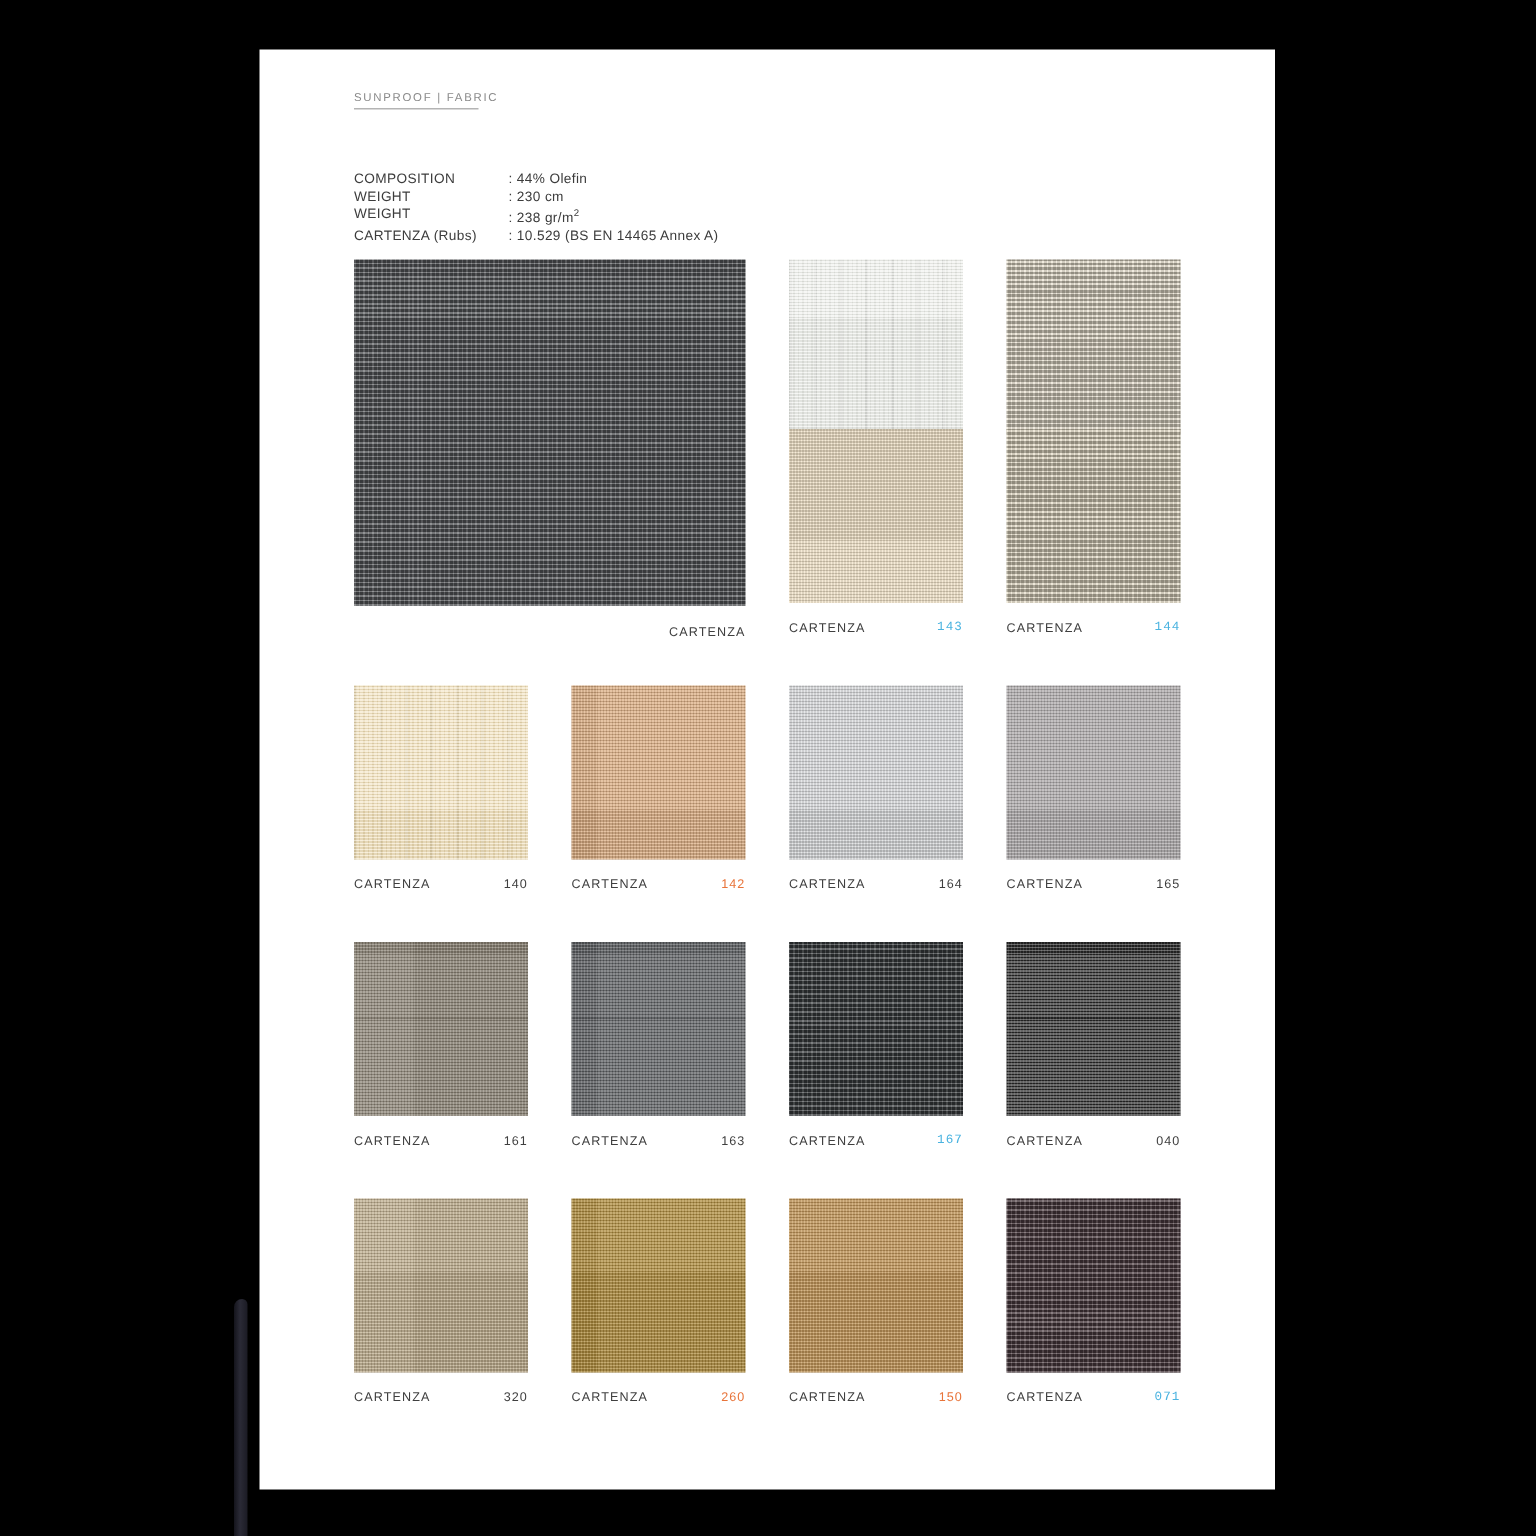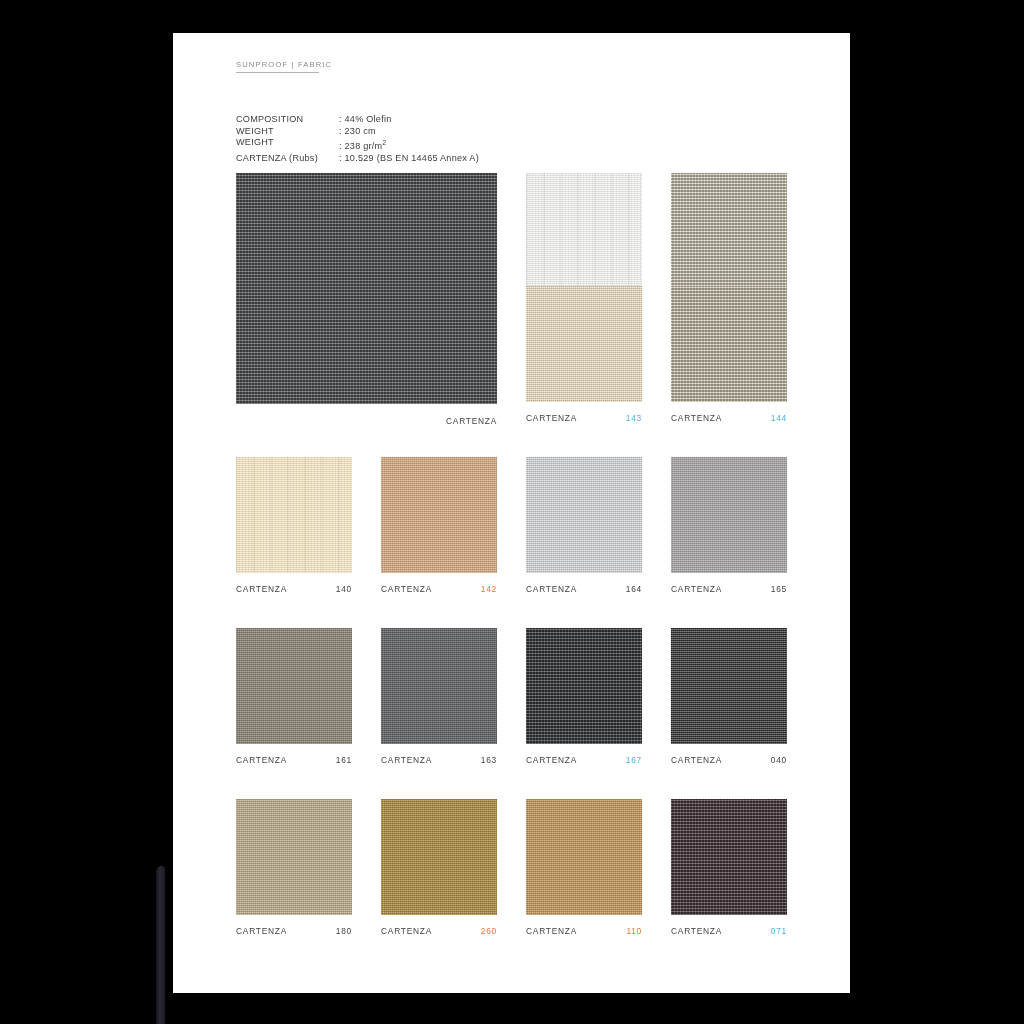--- a/index.html
+++ b/index.html
@@ -98,21 +98,21 @@
     letter-spacing: 0.75px;
     color: #3f3f3f;
     white-space: nowrap;
   }
   .label.big {
     left: 63px;
     width: 261px;
     justify-content: flex-end;
   }
   .code.gray   { color: #3f3f3f; }
-  .code.blue   { color: #4ab3e0; }
+  .code.blue   { color: #4ab3e0; font-family: Liberation Mono, monospace; }
   .code.orange { color: #e8743a; }
 
   
   
   .weave {
     width: 100%;
     height: 100%;
     position: relative;
     background-repeat: repeat;
   }
@@ -282,35 +282,35 @@
         </div>
         <div class="label" style="left: 498px; top: 722px;">
           <span>CARTENZA</span>
           <span class="code gray">040</span>
         </div>
         <div class="swatch" style="left: 63px; top: 766px; background: rgb(191, 174, 141);">
           <div class="weave basket"></div>
         </div>
         <div class="label" style="left: 63px; top: 893px;">
           <span>CARTENZA</span>
-          <span class="code gray">180</span>
+          <span class="code gray">320</span>
         </div>
         <div class="swatch" style="left: 208px; top: 766px; background: rgb(176, 140, 60);">
           <div class="weave basket"></div>
         </div>
         <div class="label" style="left: 208px; top: 893px;">
           <span>CARTENZA</span>
           <span class="code orange">260</span>
         </div>
         <div class="swatch" style="left: 353px; top: 766px; background: rgb(199, 154, 91);">
           <div class="weave basket"></div>
         </div>
         <div class="label" style="left: 353px; top: 893px;">
           <span>CARTENZA</span>
-          <span class="code orange">110</span>
+          <span class="code orange">150</span>
         </div>
         <div class="swatch" style="left: 498px; top: 766px; background: rgb(78, 61, 66);">
           <div class="weave coarse"></div>
         </div>
         <div class="label" style="left: 498px; top: 893px;">
           <span>CARTENZA</span>
           <span class="code blue">071</span>
         </div>
       </div>
 

